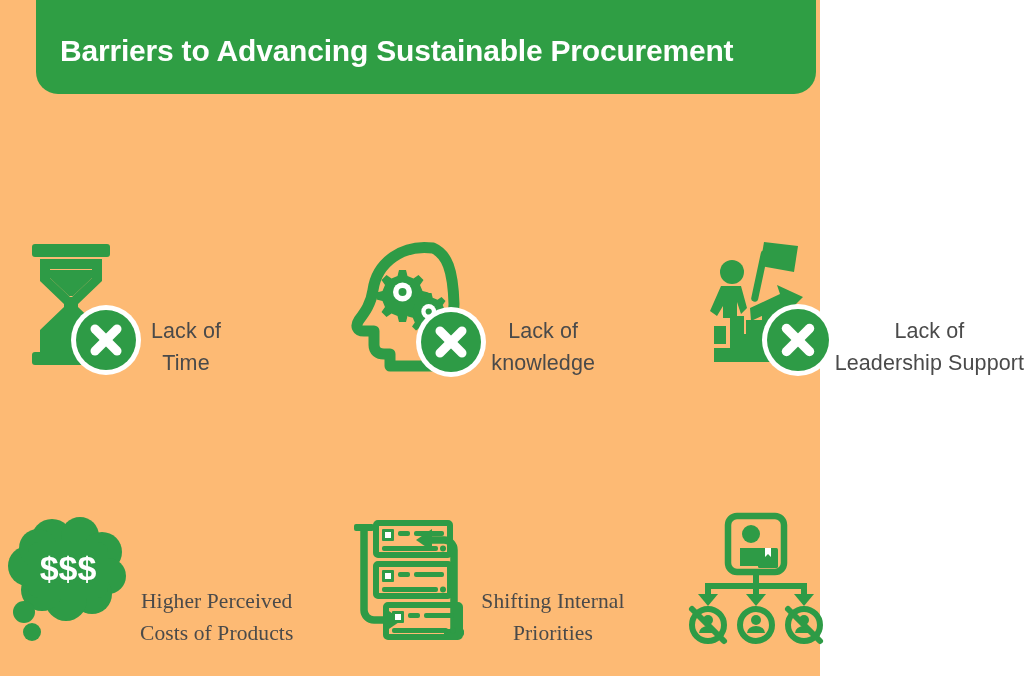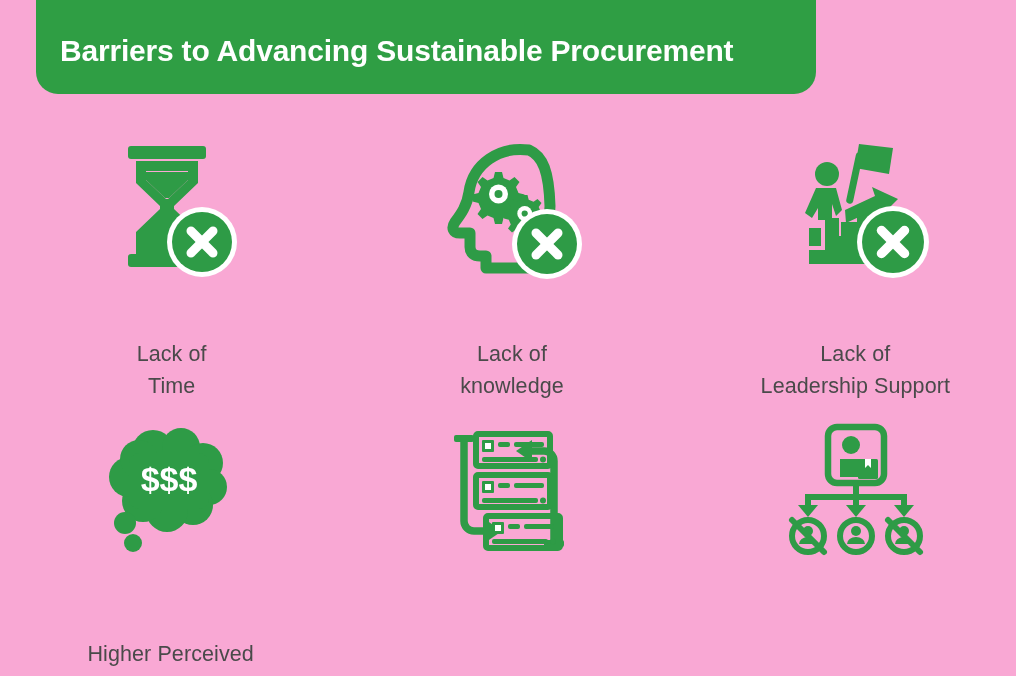--- a/index.html
+++ b/index.html
@@ -9,23 +9,23 @@
   }
   body {
     width: 1024px;
     height: 676px;
     overflow: hidden;
     font-family: "Liberation Sans", sans-serif;
     -webkit-font-smoothing: antialiased;
   }
   #infographic {
     position: relative;
-    width: 1016px;
+    width: 820px;
     height: 676px;
-    background: #f9a8d4;
+    background: #fdba74;
   }
 
   
   .banner {
     position: absolute;
     left: 36px;
     top: -14px;
     width: 780px;
     height: 108px;
     background: #2f9e44;
@@ -51,24 +51,23 @@
     top: 110px;
     width: 1024px;
     height: 540px;
     display: grid;
     grid-template-columns: repeat(3, 1fr);
     grid-template-rows: repeat(2, 1fr);
   }
   .cell {
     position: relative;
     display: flex;
-    flex-direction: column;
-    align-items: center;
+    flex-direction: row;
+    align-items: flex-end;
     justify-content: flex-start;
-    gap: 43px;
   }
   .cell.r1 { padding-top: 22px; }
   .cell.r2 { padding-top: 18px; }
 
   .icon-box {
     position: relative;
     width: 150px;
     height: 150px;
     display: flex;
     align-items: center;
@@ -80,21 +79,21 @@
     margin-top: 14px;
     text-align: center;
     color: #4a4a4a;
     font-size: 21.5px;
     line-height: 1.48;
     font-weight: normal;
     letter-spacing: 0.1px;
     font-family: "Liberation Sans", sans-serif;
     white-space: pre-line;
   }
-  .cell.r2 .label { margin-top: 35px; }
+  .cell.r2 .label { margin-top: 35px; font-family: Liberation Serif, serif; }
 
   
   .cell-time      .icon-box { transform: translateX(2px); }
   .cell-knowledge .icon-box { transform: translateX(0px); }
   .cell-leader    .icon-box { transform: translateX(5px); }
   .cell-costs     .icon-box { transform: translateX(-2px); }
   .cell-shifting  .icon-box { transform: translateX(-2px); }
   .cell-vendor    .icon-box { transform: translateX(2px); }
 
   .cell-time .label      { transform: translateX(1px); }
@@ -307,20 +306,22 @@
           <g fill="#2e9b46">
             <rect x="60" y="101" width="12" height="12" rx="1"></rect>
             <rect x="76" y="103" width="12" height="5" rx="2"></rect>
             <rect x="92" y="103" width="30" height="5" rx="2"></rect>
             <rect x="60" y="118" width="56" height="5" rx="2"></rect>
             <circle cx="121" cy="120.5" r="3"></circle>
           </g>
           <rect x="63" y="104" width="6" height="6" fill="#ffffff"></rect>
         </svg>
       </div>
+      <div class="label">Shifting Internal
+Priorities</div>
     </div>
 
     <div class="cell r2 cell-vendor">
       <div class="icon-box small">
         <svg width="150" height="140" viewBox="0 0 150 140" aria-hidden="true">
 
           <rect x="48" y="6" width="56" height="56" rx="9" fill="none" stroke="#2e9b46" stroke-width="6.5"></rect>
           <g fill="#2e9b46">
 
             <circle cx="71" cy="24" r="9"></circle>

